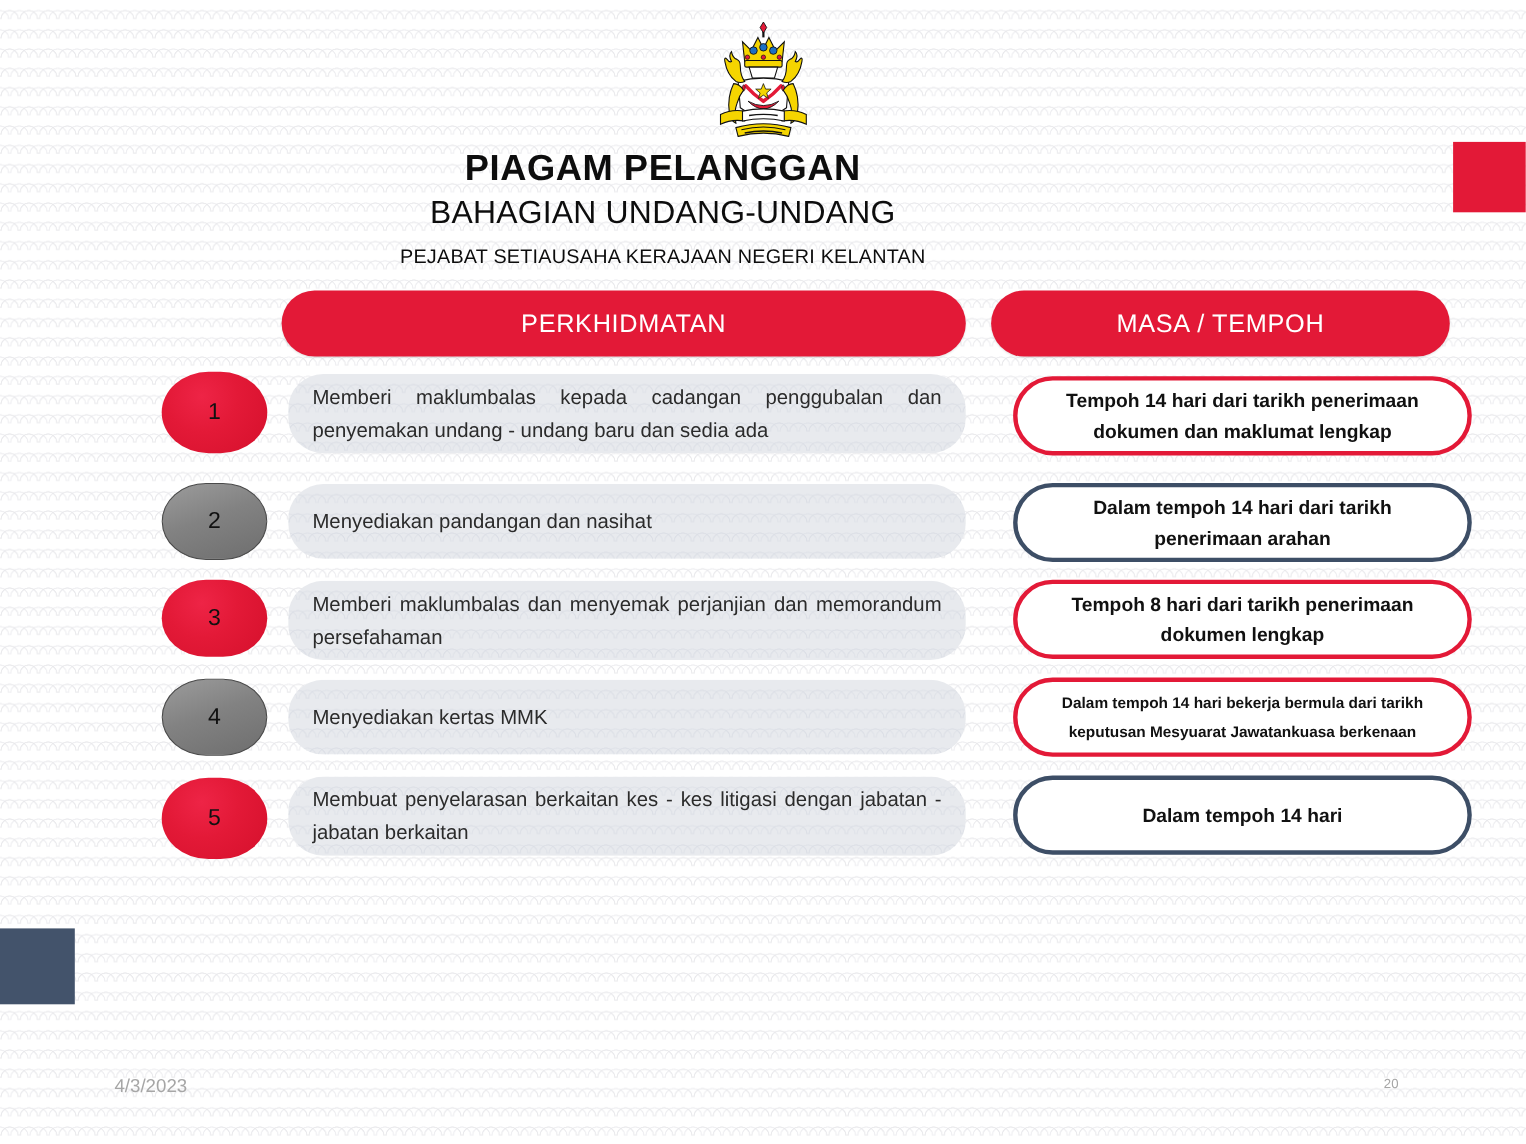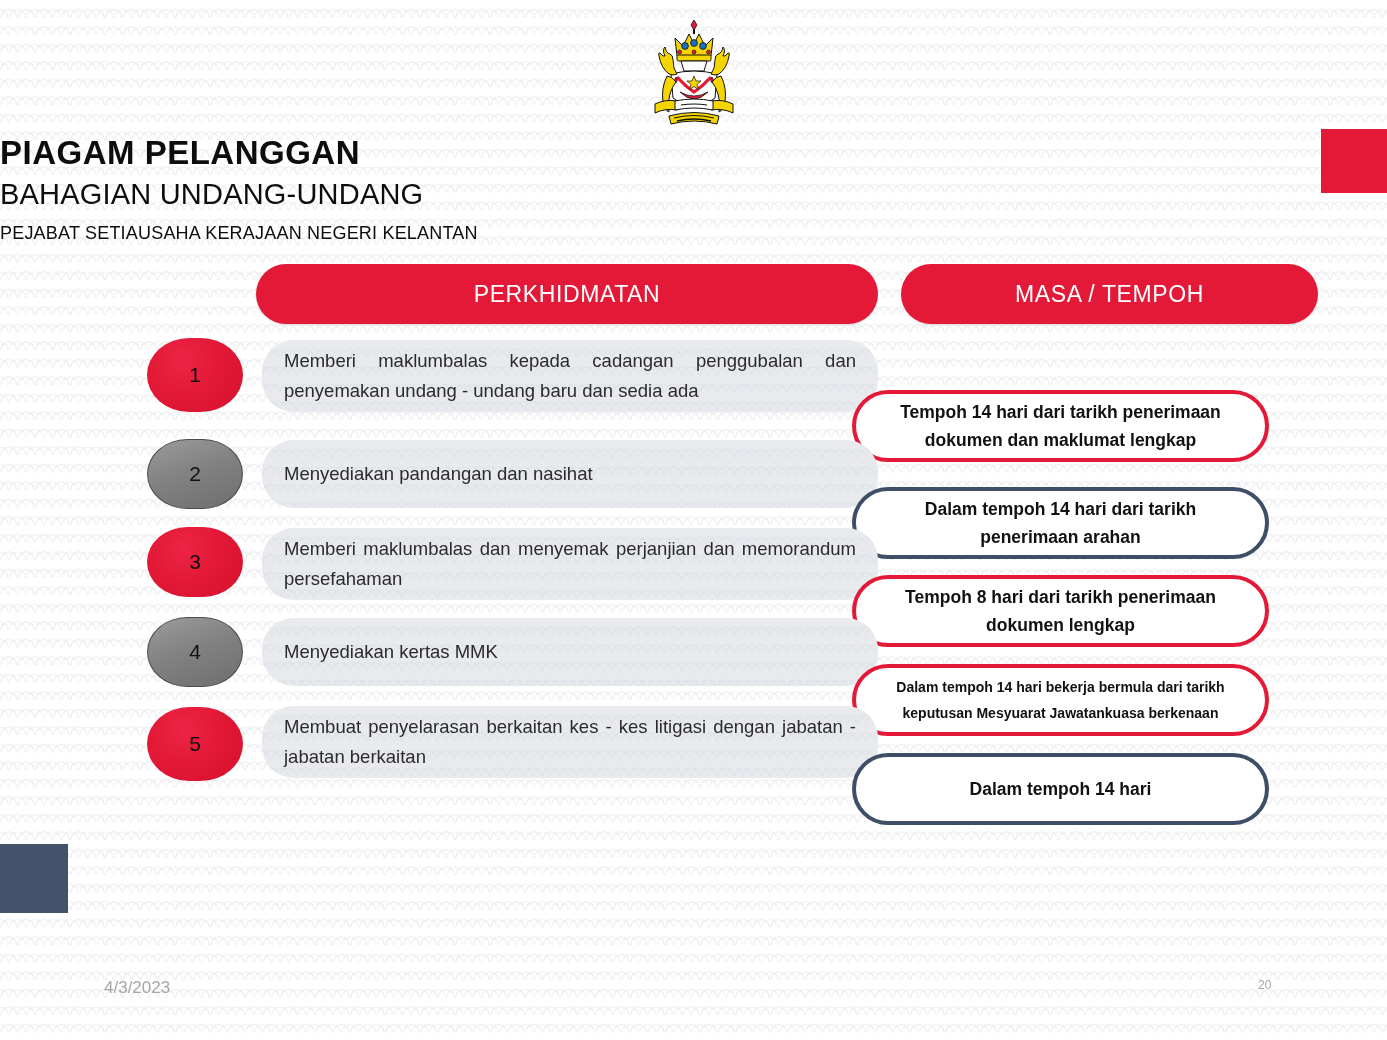--- a/index.html
+++ b/index.html
@@ -57,21 +57,21 @@
     width: 126px;
     height: 122px;
   }
 
   
   .titles {
     position: absolute;
     left: 0;
     top: 132px;
     width: 1205px;
-    text-align: left;
+    text-align: center;
   }
   .title-main {
     font-size: 33px;
     font-weight: bold;
     letter-spacing: 0.5px;
     color: #0d0d0d;
     line-height: 42px;
   }
   .title-sub1 {
     font-size: 29px;
@@ -147,35 +147,34 @@
     padding: 0 22px;
     font-size: 18.5px;
     color: #2b2b2b;
     line-height: 30px;
     text-align: justify;
   }
   .service.nojustify { text-align: left; }
 
   .timebox {
     position: absolute;
-    left: 852px;
+    left: 921px;
     width: 417px;
     box-sizing: border-box;
     background: #ffffff;
     border-radius: 40px;
     display: flex;
     align-items: center;
     justify-content: center;
     text-align: center;
     font-size: 17.5px;
     font-weight: bold;
     color: #111111;
     line-height: 28px;
     padding: 0 22px;
-    margin-top: 48px;
   }
   .timebox.red  { border: 4px solid #E31937; }
   .timebox.navy { border: 4px solid #3D4E66; }
   .timebox.small { font-size: 14px; line-height: 26px; }
 
   
   .footer-date {
     position: absolute;
     left: 104px;
     top: 978px;

